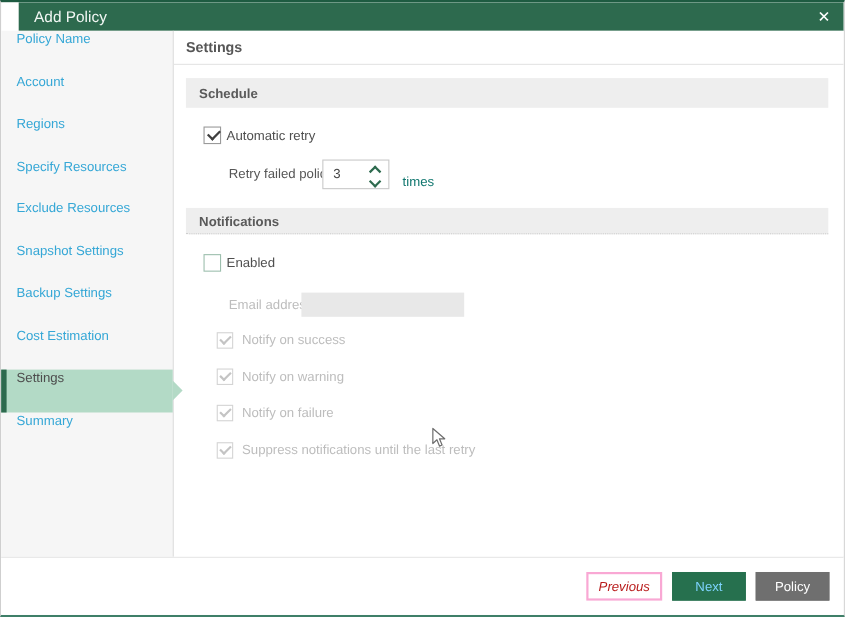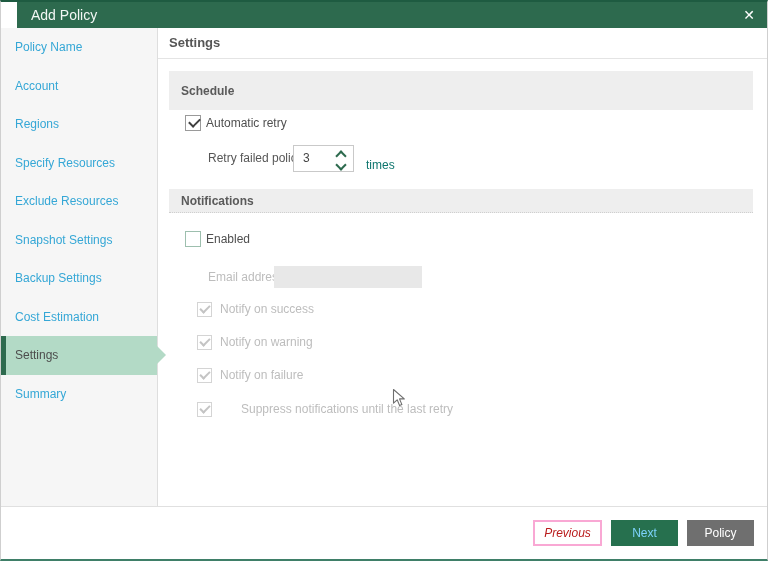--- a/index.html
+++ b/index.html
@@ -22,51 +22,51 @@
     border-left:1px solid #cfcfcf;border-right:1px solid #cfcfcf;
     overflow:hidden;
   }
   
   .titlebar{height:26px;background:var(--header-green);display:flex;align-items:center;padding:0 12px 0 14px;margin-left:16px;}
   .titlebar .title{color:#f2f7f4;font-size:14px;}
   .titlebar .close{margin-left:auto;color:#ffffff;font-size:14px;line-height:14px;cursor:pointer;}
   
   .bodywrap{display:flex;height:478px;}
   .sidebar{width:157px;background:#f6f6f6;border-right:1px solid #dedede;position:relative;z-index:1;}
-  .step{height:38.5px;display:flex;align-items:center;padding-left:14px;font-size:12px;color:var(--step-link-blue);cursor:pointer;position:relative;}
+  .step{height:38.5px;display:flex;align-items:flex-start;padding-left:14px;font-size:12px;color:var(--step-link-blue);cursor:pointer;position:relative;}
   .step.active{background:var(--active-step-bg);border-left:5px solid var(--active-step-bar);padding-left:9px;color:#4d4d4d;}
   .step.active .arrow{
     position:absolute;right:-9px;top:50%;margin-top:-9px;width:0;height:0;
     border-top:9px solid transparent;border-bottom:9px solid transparent;
     border-left:9px solid var(--active-step-bg);z-index:3;
   }
   .main{position:relative;flex:1;background:#fff;}
   .page-title{position:absolute;left:11px;top:7px;font-size:13px;font-weight:bold;color:#565656;}
   .title-divider{position:absolute;left:0;right:0;top:30px;height:1px;background:#e4e4e4;}
   .band{position:absolute;left:11px;right:14px;background:var(--section-band-bg);font-size:12px;font-weight:bold;color:#5a5a5a;display:flex;align-items:center;padding-left:12px;}
-  .band.schedule{top:43px;height:39px;}
+  .band.schedule{top:43px;height:27px;}
   .band.notifications{top:161px;height:24px;border-bottom:1px dotted #cfcfcf;}
   
   .cbrow{position:absolute;display:flex;align-items:center;}
   .checkbox{position:relative;width:16px;height:16px;background:#fff;border:1px solid #9a9a9a;flex:0 0 auto;}
   .checkbox.green-border{border-color:#9dbfae;}
   .checkbox.checked::after{
     content:"";position:absolute;left:3px;top:2px;width:9px;height:5px;
     border-left:2px solid #3f3f3f;border-bottom:2px solid #3f3f3f;transform:rotate(-45deg);
   }
   .checkbox.small{width:15px;height:15px;border-color:#d4d4d4;}
   .checkbox.small.checked::after{border-color:#c4c4c4;left:2px;top:2px;width:8px;height:4px;}
   .cbrow .cblabel{margin-left:5px;font-size:12px;color:#4f4f4f;}
   .cbrow .cblabel.muted{margin-left:8px;color:#bdbdbd;}
   .row-autoretry{left:27px;top:86px;height:17px;}
   .row-enabled{left:27px;top:202px;height:17px;}
   .row-opt0{left:39px;top:273px;height:16px;}
   .row-opt1{left:39px;top:306px;height:16px;}
   .row-opt2{left:39px;top:339px;height:16px;}
-  .row-opt3{left:39px;top:373px;height:16px;gap:21px;}
+  .row-opt3{left:39px;top:373px;height:16px;}
   
   .retry-label{position:absolute;left:50px;top:117px;height:27px;line-height:27px;font-size:12px;color:#565656;}
   .spinner{position:absolute;left:135px;top:117px;width:61px;height:27px;border:1px solid #c9c9c9;background:#fff;}
   .spinner .value{position:absolute;left:9px;top:0;line-height:25px;font-size:12px;color:#444;}
   .spin-btns{position:absolute;right:9px;top:4px;display:flex;flex-direction:column;gap:4px;cursor:pointer;}
   .chev{width:8px;height:8px;position:relative;}
   .chev::before{content:"";position:absolute;left:1px;width:6px;height:6px;border-left:2px solid var(--header-green);border-top:2px solid var(--header-green);}
   .chev.up::before{top:2px;transform:rotate(45deg);}
   .chev.down::before{top:-1px;transform:rotate(225deg);}
   .retry-unit{position:absolute;left:208px;top:124px;height:27px;line-height:27px;font-size:12px;color:#0f766e;}

